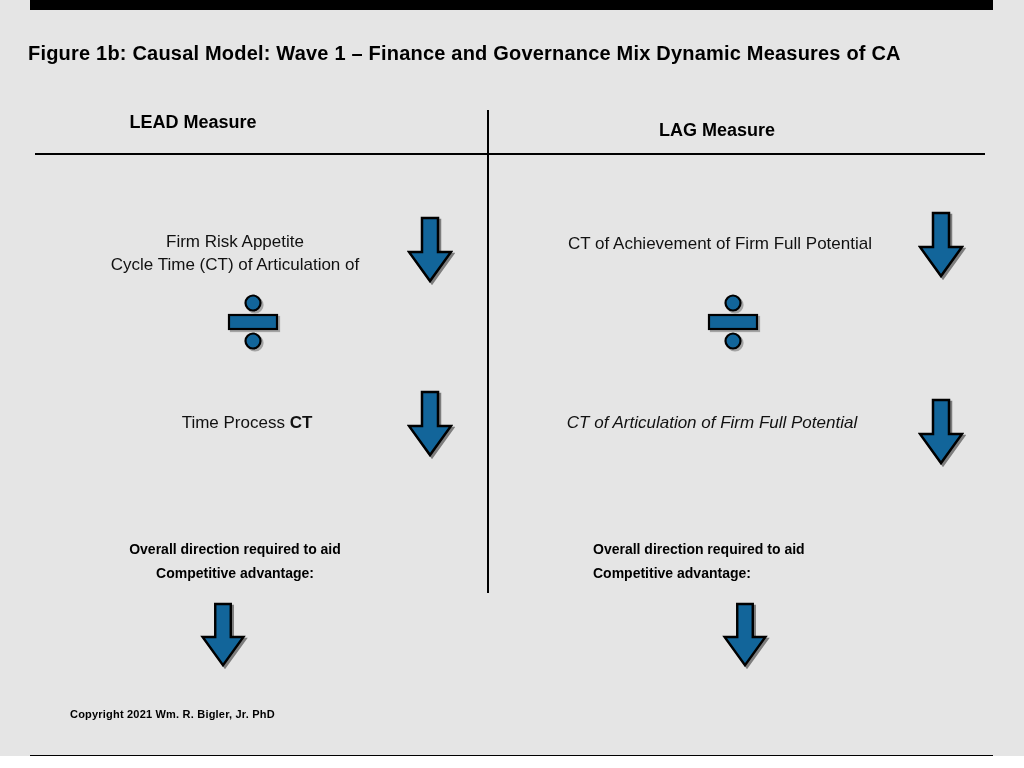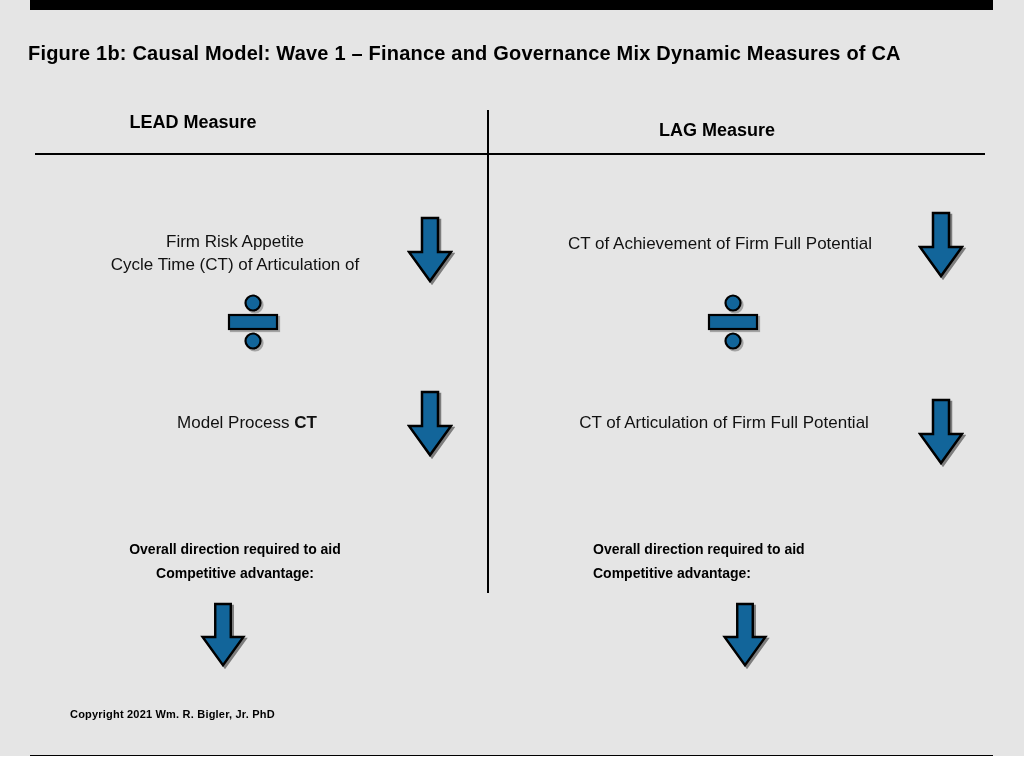--- a/index.html
+++ b/index.html
@@ -72,21 +72,21 @@
   </div>
   <svg class="abs arrow" style="left:407px; top:216px;" width="46" height="68" viewBox="0 0 46 68">
       <use href="#sym-arrow-down"></use>
     </svg>
 
   <svg class="abs divide" style="left:225px; top:294px;" width="56" height="56" viewBox="0 0 56 56">
       <use href="#sym-divide"></use>
     </svg>
 
   <div class="abs body-text" style="left:72px; top:411px; width:350px;">
-    <span>Model Process </span><b>CT</b>
+    <span>Time Process </span><b>CT</b>
   </div>
   <svg class="abs arrow" style="left:407px; top:390px;" width="46" height="68" viewBox="0 0 46 68">
       <use href="#sym-arrow-down"></use>
     </svg>
 
   <div class="abs bold-block" style="left:60px; top:537px; width:350px;">
     <div>Overall direction required to aid</div>
     <div>Competitive advantage:</div>
   </div>
   <svg class="abs arrow" style="left:200px; top:602px;" width="46" height="66" viewBox="0 0 46 68">
@@ -95,21 +95,21 @@
 
   <div class="abs body-text" style="left:545px; top:232px; width:350px;">CT of Achievement of Firm Full Potential</div>
   <svg class="abs arrow" style="left:918px; top:211px;" width="46" height="68" viewBox="0 0 46 68">
       <use href="#sym-arrow-down"></use>
     </svg>
 
   <svg class="abs divide" style="left:705px; top:294px;" width="56" height="56" viewBox="0 0 56 56">
       <use href="#sym-divide"></use>
     </svg>
 
-  <div class="abs body-text" style="left:549px; top:411px; width:350px;">CT of Articulation of Firm Full Potential</div>
+  <div class="abs body-text" style="left:537px; top:411px; width:350px;font-style:italic;">CT of Articulation of Firm Full Potential</div>
   <svg class="abs arrow" style="left:918px; top:398px;" width="46" height="68" viewBox="0 0 46 68">
       <use href="#sym-arrow-down"></use>
     </svg>
 
   <div class="abs bold-block left-align" style="left:593px; top:537px; width:330px;">
     <div>Overall direction required to aid</div>
     <div>Competitive advantage:</div>
   </div>
   <svg class="abs arrow" style="left:722px; top:602px;" width="46" height="66" viewBox="0 0 46 68">
       <use href="#sym-arrow-down"></use>

